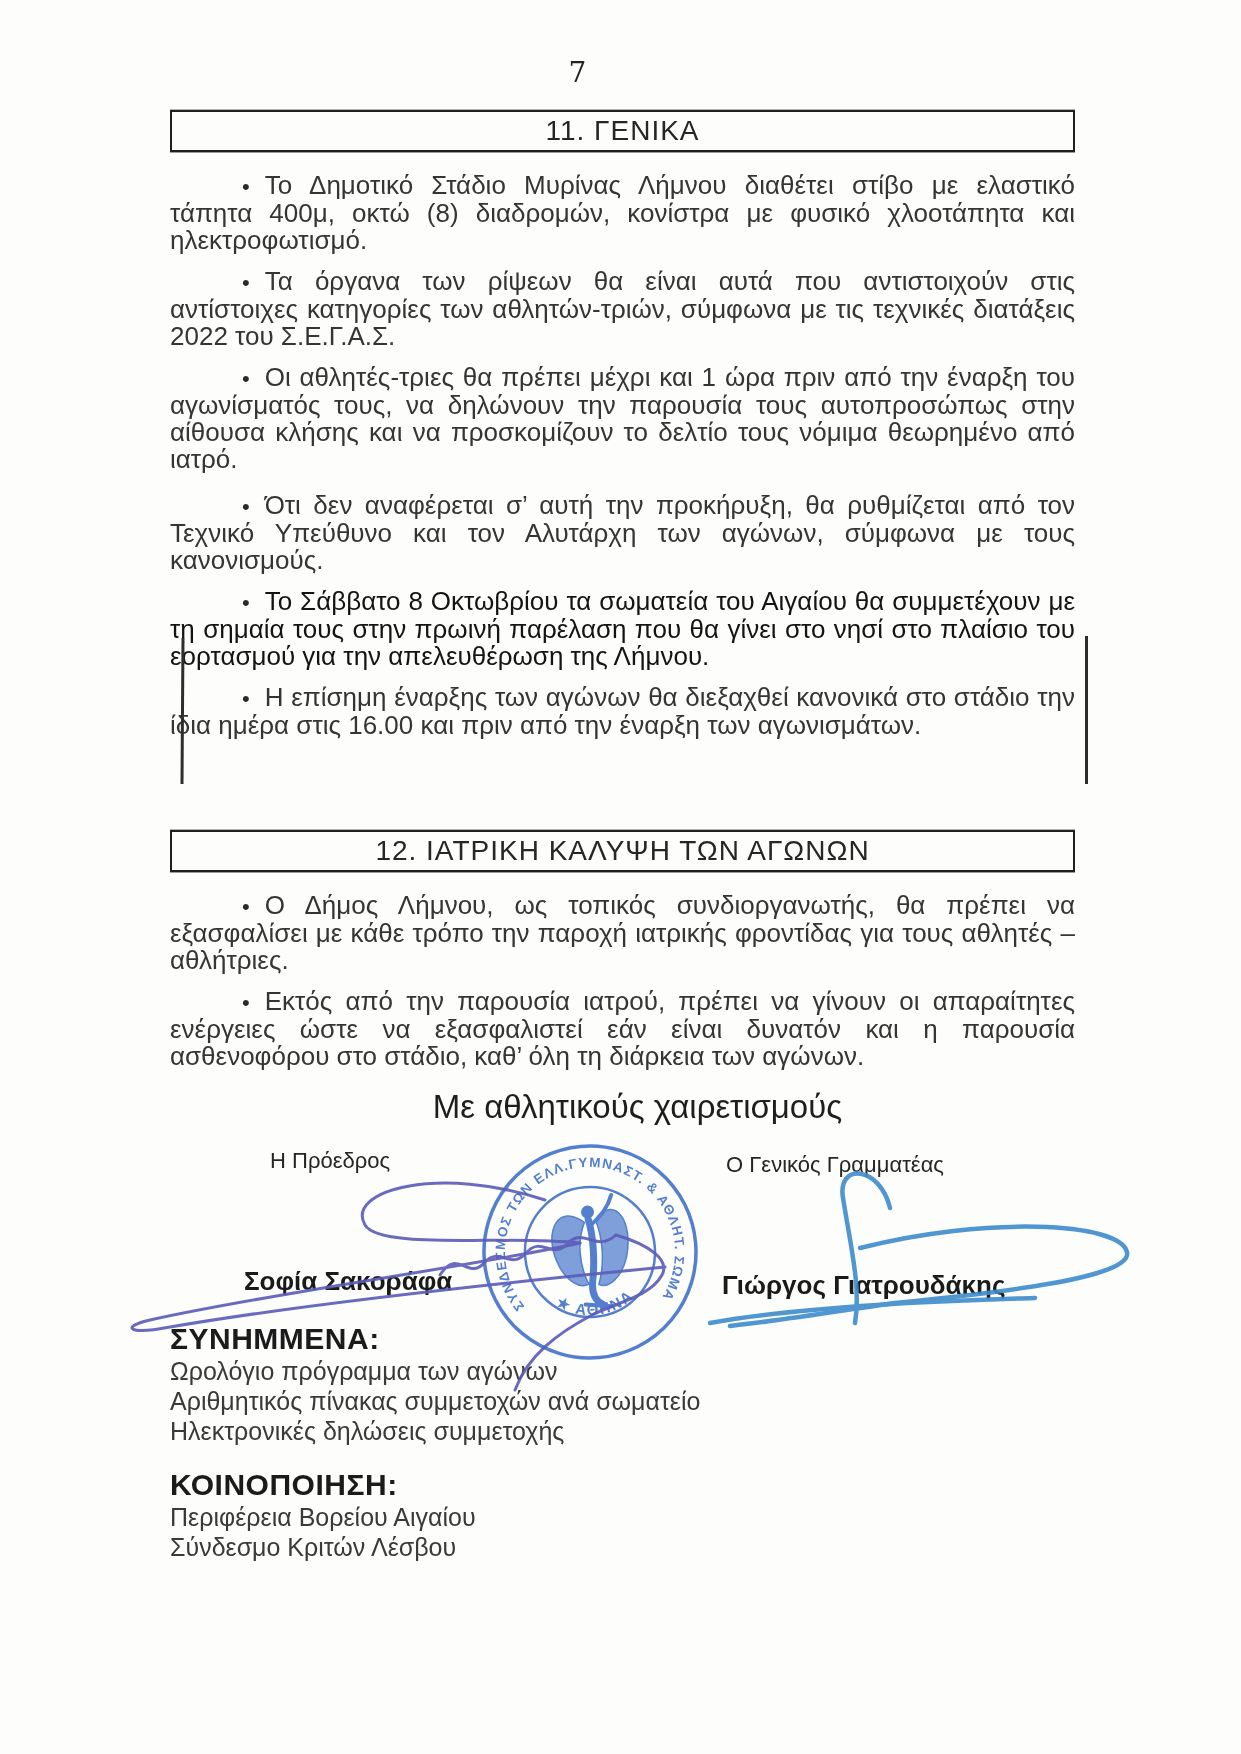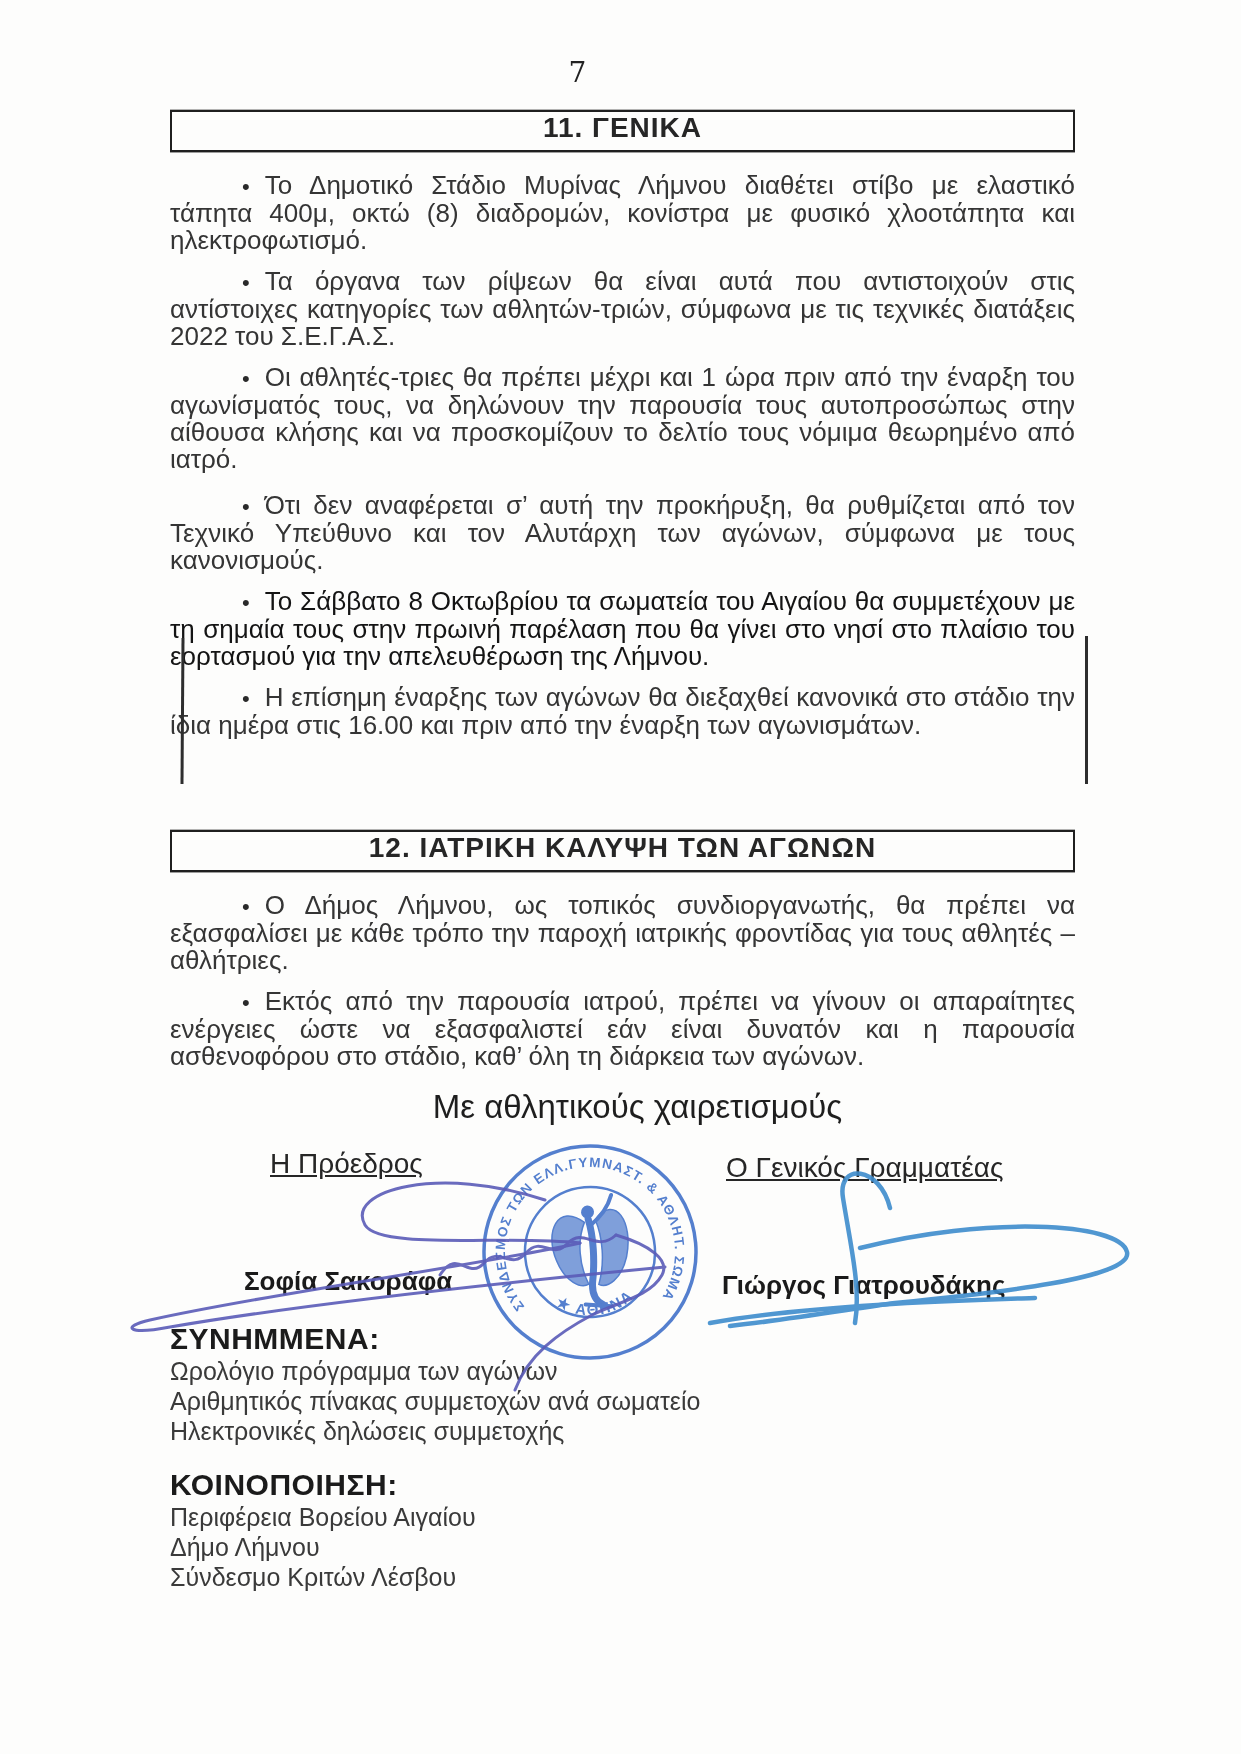--- a/index.html
+++ b/index.html
@@ -15,22 +15,22 @@
   .content { position:absolute; left:170px; top:56px; width:905px; }
 
   .page-number {
     text-align:center; padding-right:90px;
     font-family:"DejaVu Serif","Liberation Serif",serif;
     font-size:28px; color:#222; height:36px;
   }
   .heading-box {
     border:2px solid #1f1f1f;
     height:38px; margin-top:18px;
-    display:flex; align-items:flex-start; justify-content:center;
-    font-size:28px; font-weight:bold; color:#262626;
+    display:flex; align-items:center; justify-content:center;
+    font-size:28px; font-weight:normal; color:#262626;
     letter-spacing:1px;
     box-shadow:0 1px 0 rgba(40,40,40,.45), 0 -1px 0 rgba(40,40,40,.35);
   }
   .paras { margin-top:20px; font-size:26px; line-height:27px; text-align:justify; }
   .para  { margin:0; text-indent:72px; overflow:visible; }
   .para .bullet { margin-right:15px; font-size:22px; color:#2a2a2a; }
   .para.bold { font-weight:normal; color:#141414; }
   .h64{height:64px} .h96{height:96px} .h128{height:128px}
   .paras-1 { height:640px; }
   .paras-2 { height:192px; }
@@ -38,21 +38,21 @@
   .rule { position:absolute; width:3px; background:#2e2e2e; }
   .rule-left  { left:181px; top:638px; height:146px; transform:rotate(.4deg); }
   .rule-right { left:1085px; top:636px; height:148px; }
 
   .salutation {
     margin-top:4px; height:32px;
     text-align:center; padding-left:30px;
     font-size:33px; font-weight:normal; color:#1e1e1e;
   }
   .sig-block { position:relative; height:202px; }
-  .sig-title { position:absolute; font-size:28px; color:#262626; white-space:nowrap;text-decoration:underline; }
+  .sig-title { position:absolute; font-size:22px; color:#262626; white-space:nowrap; }
   .sig-title.left  { left:100px; top:28px; }
   .sig-title.right { left:556px; top:32px; }
   .sig-name { position:absolute; font-size:26px; font-weight:bold; color:#1a1a1a; white-space:nowrap; }
   .sig-name.left  { left:74px;  top:146px; }
   .sig-name.right { left:552px; top:150px; }
 
   .list-heading {
     font-size:30px; font-weight:bold; color:#1b1b1b;
     text-underline-offset:5px;
     letter-spacing:.5px; height:32px;
@@ -112,21 +112,20 @@
         <div>Ωρολόγιο πρόγραμμα των αγώνων</div>
         <div>Αριθμητικός πίνακας συμμετοχών ανά σωματείο</div>
         <div>Ηλεκτρονικές δηλώσεις συμμετοχής</div>
       </div>
     </div>
 
     <div class="distribution">
       <div class="list-heading">ΚΟΙΝΟΠΟΙΗΣΗ:</div>
       <div class="plain-list">
         <div>Περιφέρεια Βορείου Αιγαίου</div>
-        <div>Δήμο  Λήμνου</div>
         <div>Σύνδεσμο Κριτών Λέσβου</div>
       </div>
     </div>
 
   </div>
 
   <div class="rule rule-left"></div>
   <div class="rule rule-right"></div>
 
   <svg class="stamp-svg" width="240" height="240" viewBox="-120 -120 240 240">

